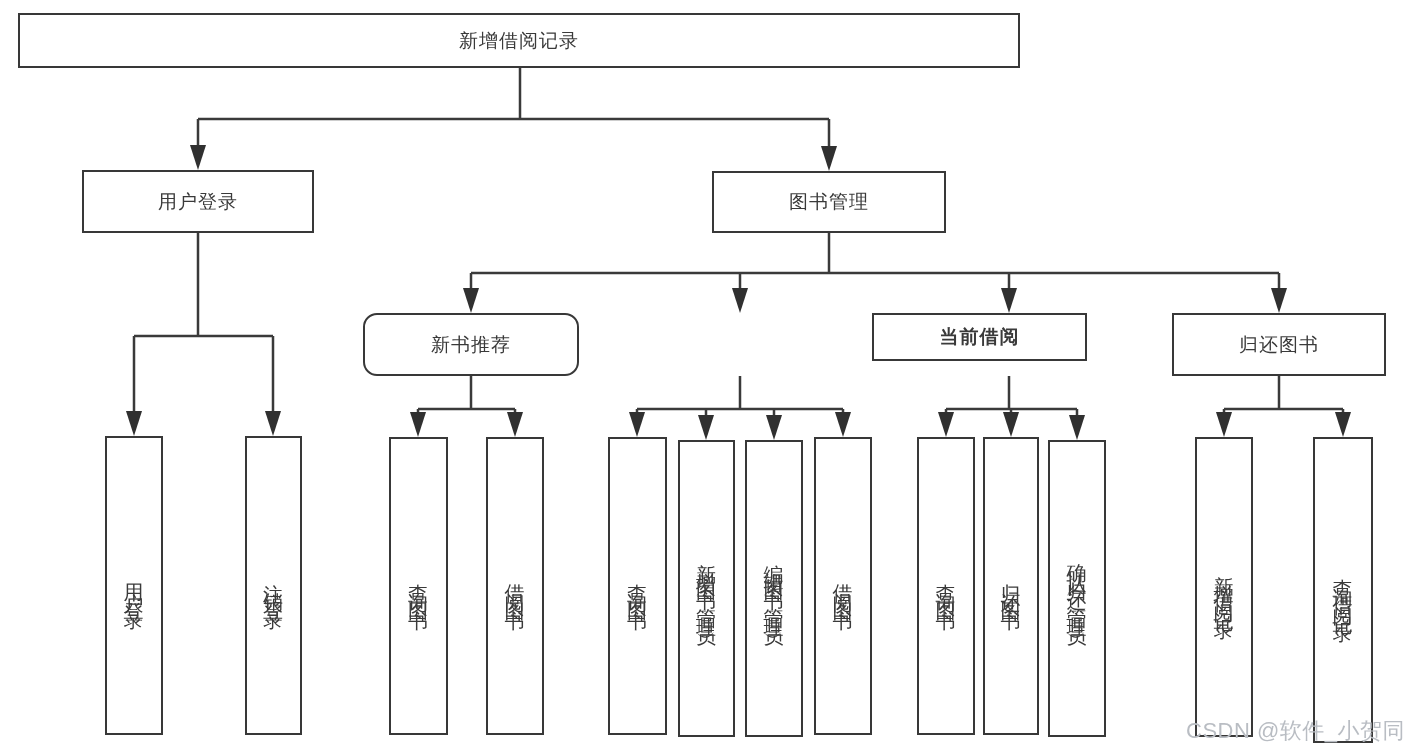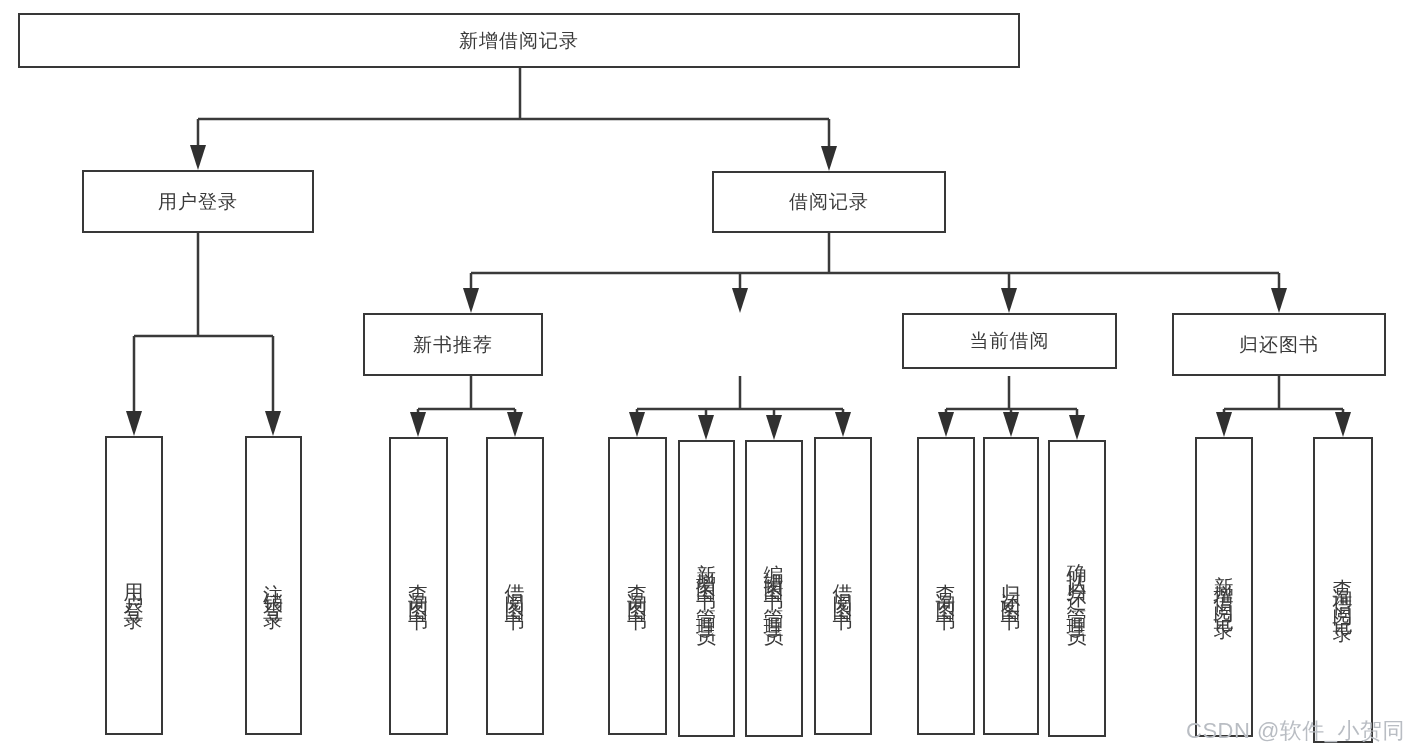--- a/index.html
+++ b/index.html
@@ -80,27 +80,27 @@
   </svg>
 
   <div class="node h-node" style="left:18px;top:13px;width:1002px;height:55px;">
     <span>新增借阅记录</span>
   </div>
 
   <div class="node h-node" style="left:82px;top:170px;width:232px;height:63px;">
     <span>用户登录</span>
   </div>
   <div class="node h-node" style="left:712px;top:171px;width:234px;height:62px;">
-    <span>借阅记录</span>
+    <span>图书管理</span>
   </div>
 
-  <div class="node h-node" style="left:363px;top:313px;width:180px;height:63px;">
+  <div class="node h-node" style="left:363px;top:313px;width:216px;height:63px;border-radius:14px;">
     <span>新书推荐</span>
   </div>
-  <div class="node h-node" style="left:902px;top:313px;width:215px;height:56px;">
+  <div class="node h-node" style="left:872px;top:313px;width:215px;height:48px;font-weight:bold;">
     <span>当前借阅</span>
   </div>
   <div class="node h-node" style="left:1172px;top:313px;width:214px;height:63px;">
     <span>归还图书</span>
   </div>
 
   <div class="node v-node" style="left:105px;top:436px;width:58px;height:299px;">
     <span>用户登录</span>
   </div>
   <div class="node v-node" style="left:245px;top:436px;width:57px;height:299px;">

